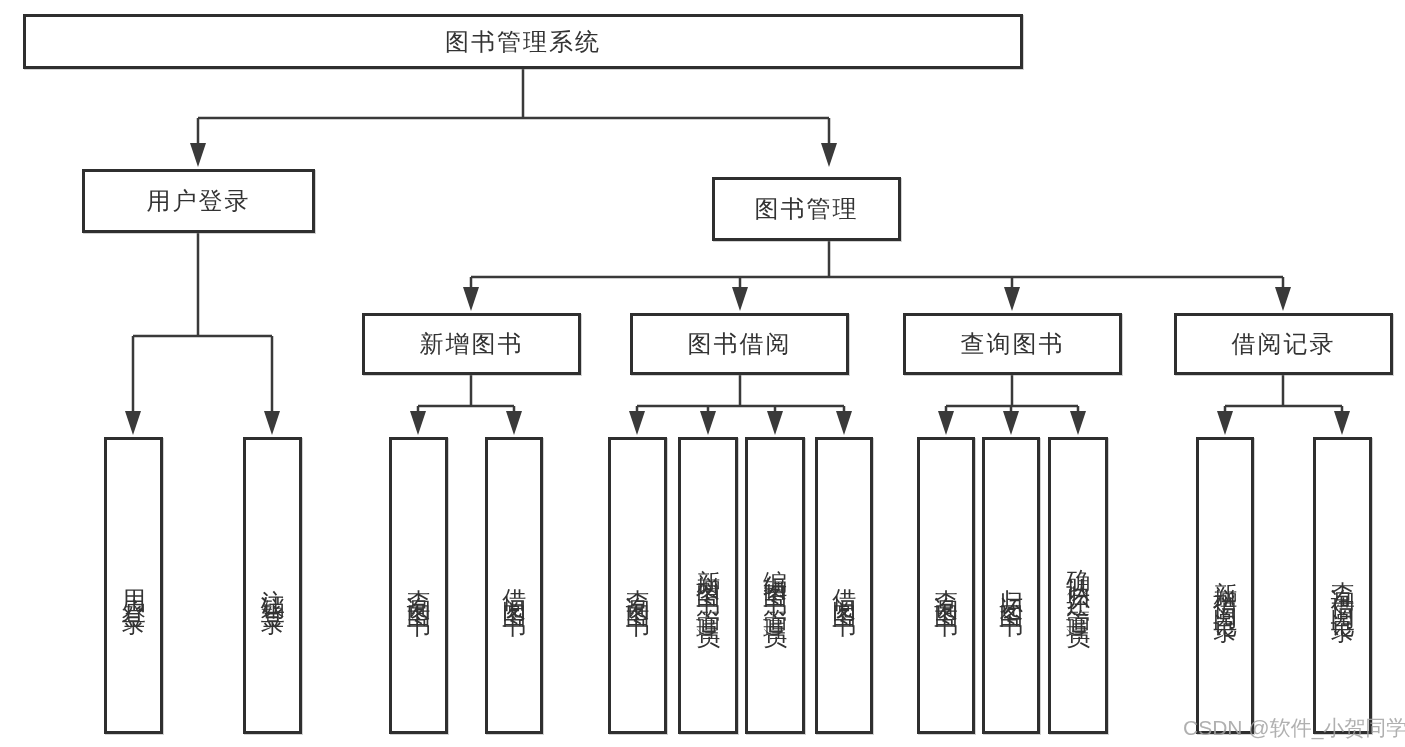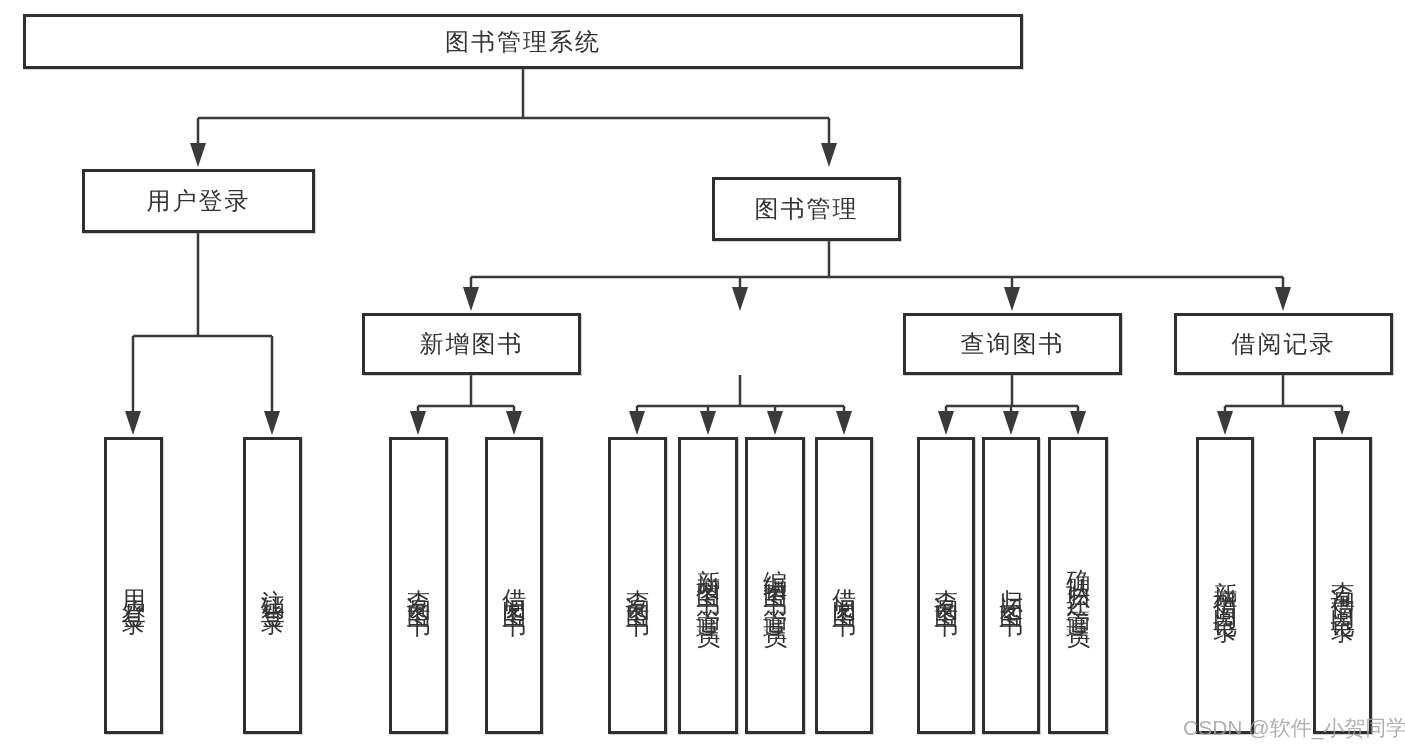--- a/index.html
+++ b/index.html
@@ -80,20 +80,21 @@
              M938 411h16l-8 24z M1003 411h16l-8 24z M1070 411h16l-8 24z
              M1217 411h16l-8 24z M1334 411h16l-8 24z"></path>
   </svg>
 
   <div class="node hnode" style="left:23px; top:14px; width:1000px; height:55px">图书管理系统</div>
 
   <div class="node hnode" style="left:82px; top:169px; width:233px; height:64px">用户登录</div>
   <div class="node hnode" style="left:712px; top:177px; width:189px; height:64px">图书管理</div>
 
   <div class="node hnode" style="left:362px; top:313px; width:219px; height:62px">新增图书</div>
+  <div class="node hnode" style="left:630px; top:313px; width:219px; height:62px">图书借阅</div>
   <div class="node hnode" style="left:903px; top:313px; width:219px; height:62px">查询图书</div>
   <div class="node hnode" style="left:1174px; top:313px; width:219px; height:62px">借阅记录</div>
 
   <div class="node vnode" style="left:104px; top:437px; width:59px; height:297px">用户登录</div>
   <div class="node vnode" style="left:243px; top:437px; width:59px; height:297px">注销登录</div>
 
   <div class="node vnode" style="left:389px; top:437px; width:59px; height:297px">查询图书</div>
   <div class="node vnode" style="left:485px; top:437px; width:58px; height:297px">借阅图书</div>
 
   <div class="node vnode" style="left:608px; top:437px; width:59px; height:297px">查询图书</div>

